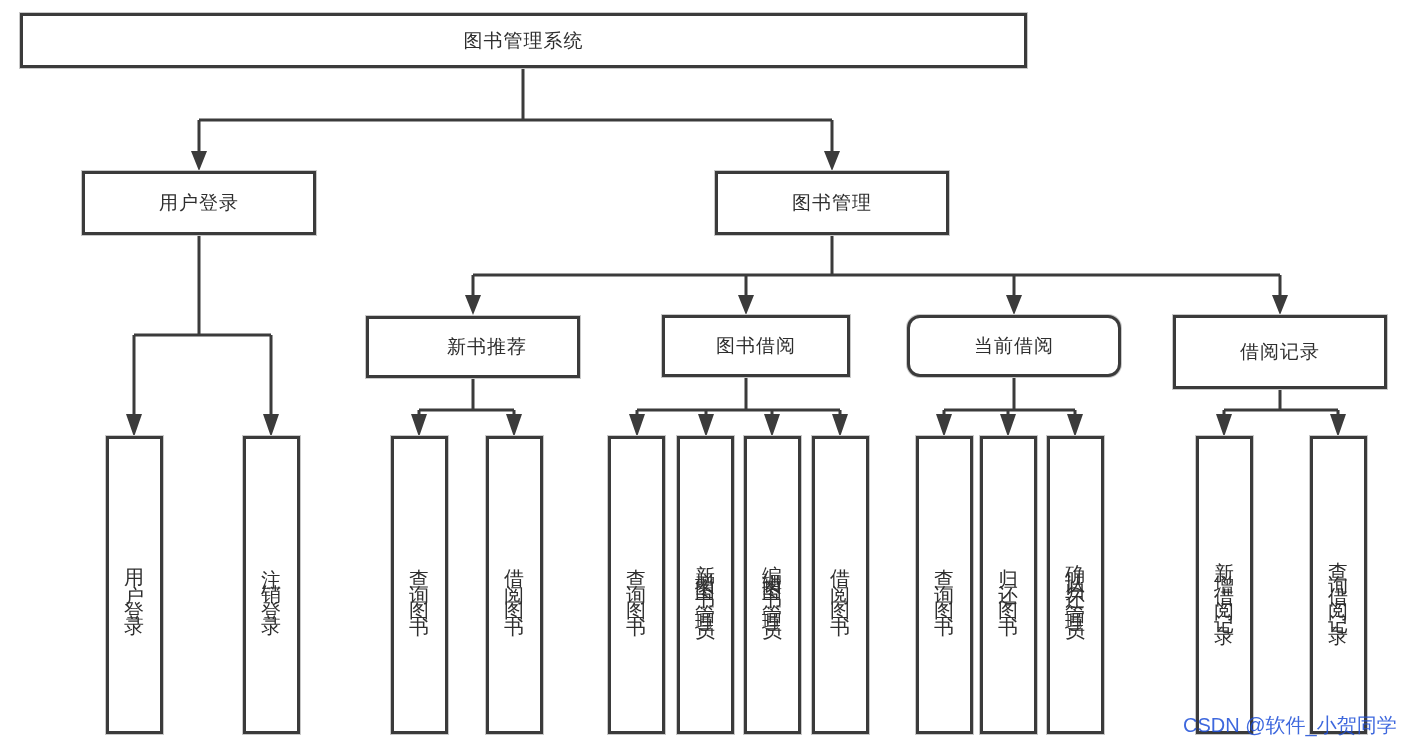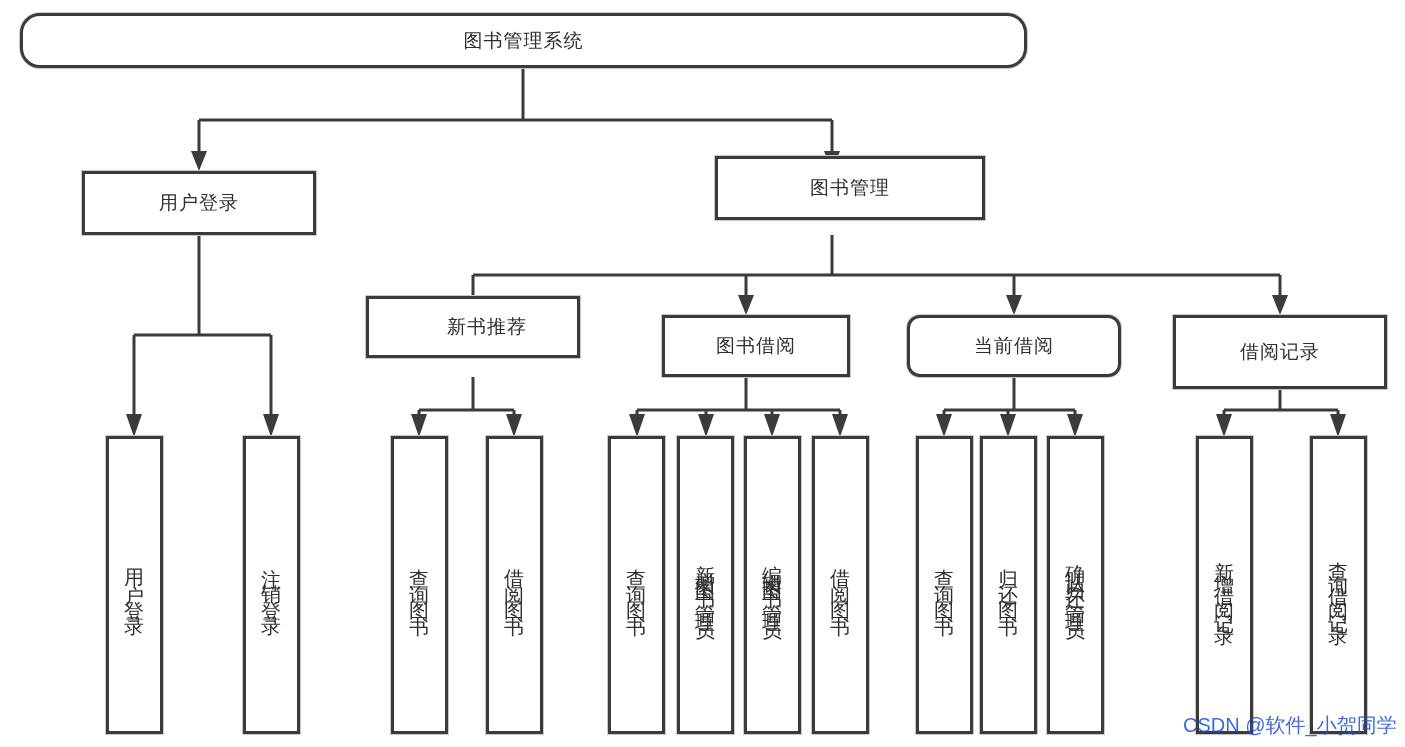--- a/index.html
+++ b/index.html
@@ -84,26 +84,26 @@
       <polygon points="764,414 780,414 772,437"></polygon>
       <polygon points="832,414 848,414 840,437"></polygon>
       <polygon points="936,414 952,414 944,437"></polygon>
       <polygon points="1000,414 1016,414 1008,437"></polygon>
       <polygon points="1067,414 1083,414 1075,437"></polygon>
       <polygon points="1216,414 1232,414 1224,437"></polygon>
       <polygon points="1330,414 1346,414 1338,437"></polygon>
     </g>
   </svg>
 
-  <div class="box h" style="left:20px; top:13px; width:1007px; height:55px;border-radius:20px;">图书管理系统</div>
+  <div class="box h" style="left:20px; top:13px; width:1007px; height:55px;">图书管理系统</div>
 
   <div class="box h" style="left:82px; top:171px; width:234px; height:64px;">用户登录</div>
-  <div class="box h" style="left:715px; top:156px; width:270px; height:64px;">图书管理</div>
+  <div class="box h" style="left:715px; top:171px; width:234px; height:64px;">图书管理</div>
 
-  <div class="box h" style="left:366px; top:296px; width:214px; height:62px;padding-left:28px;">新书推荐</div>
+  <div class="box h" style="left:366px; top:316px; width:214px; height:62px;padding-left:28px;">新书推荐</div>
   <div class="box h" style="left:662px; top:315px; width:188px; height:62px;">图书借阅</div>
   <div class="box h" style="left:907px; top:315px; width:214px; height:62px;border-radius:13px;">当前借阅</div>
   <div class="box h" style="left:1173px; top:315px; width:214px; height:74px;">借阅记录</div>
 
   <div class="box v sp4" style="left:106px; top:436px; width:57px; height:298px;">用户登录</div>
   <div class="box v sp4" style="left:243px; top:436px; width:57px; height:298px;">注销登录</div>
 
   <div class="box v sp4" style="left:391px; top:436px; width:57px; height:298px;">查询图书</div>
   <div class="box v sp4" style="left:486px; top:436px; width:57px; height:298px;">借阅图书</div>
 

